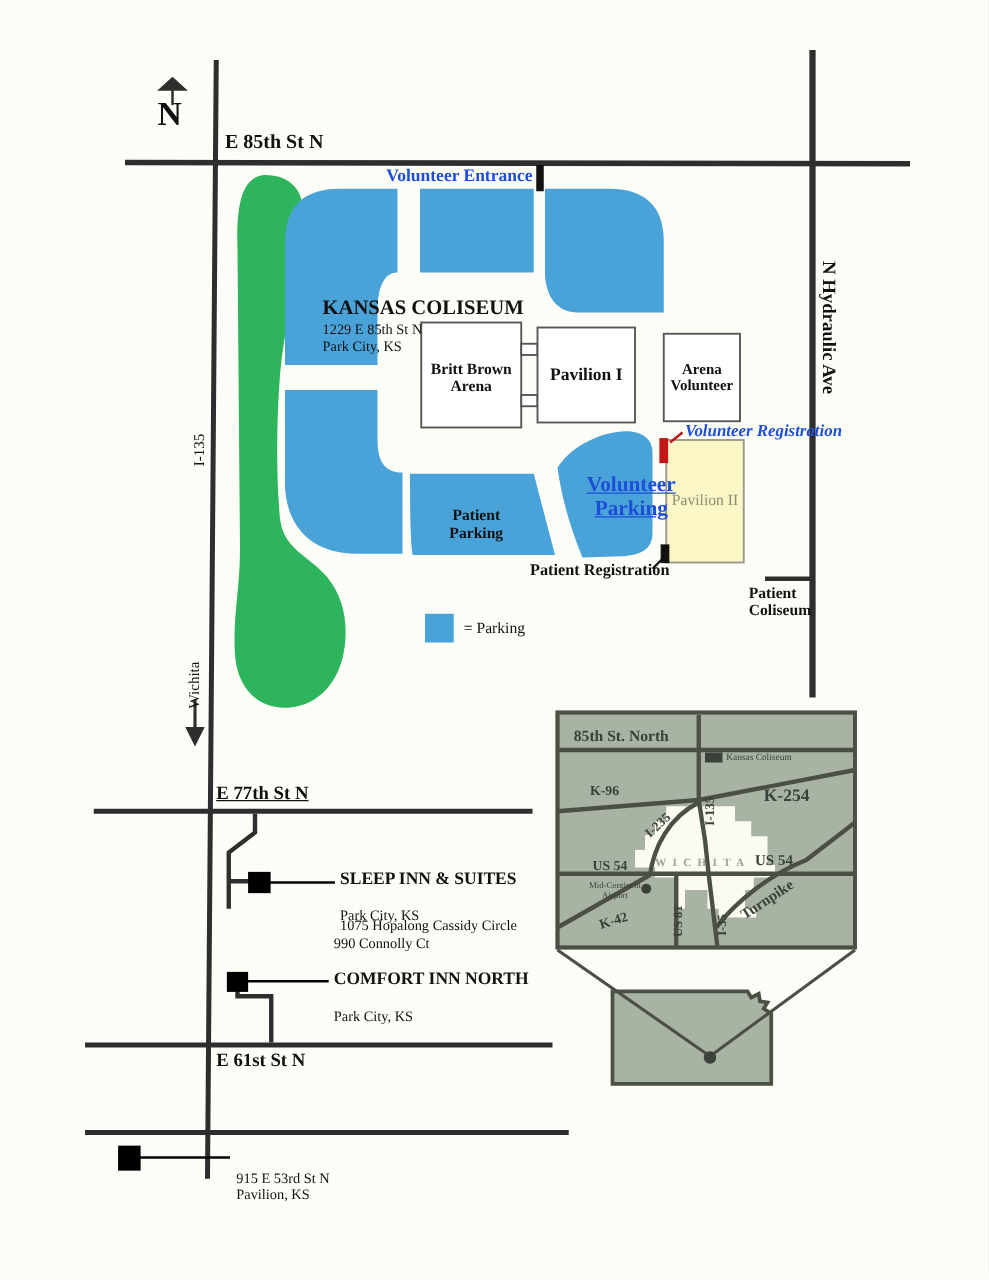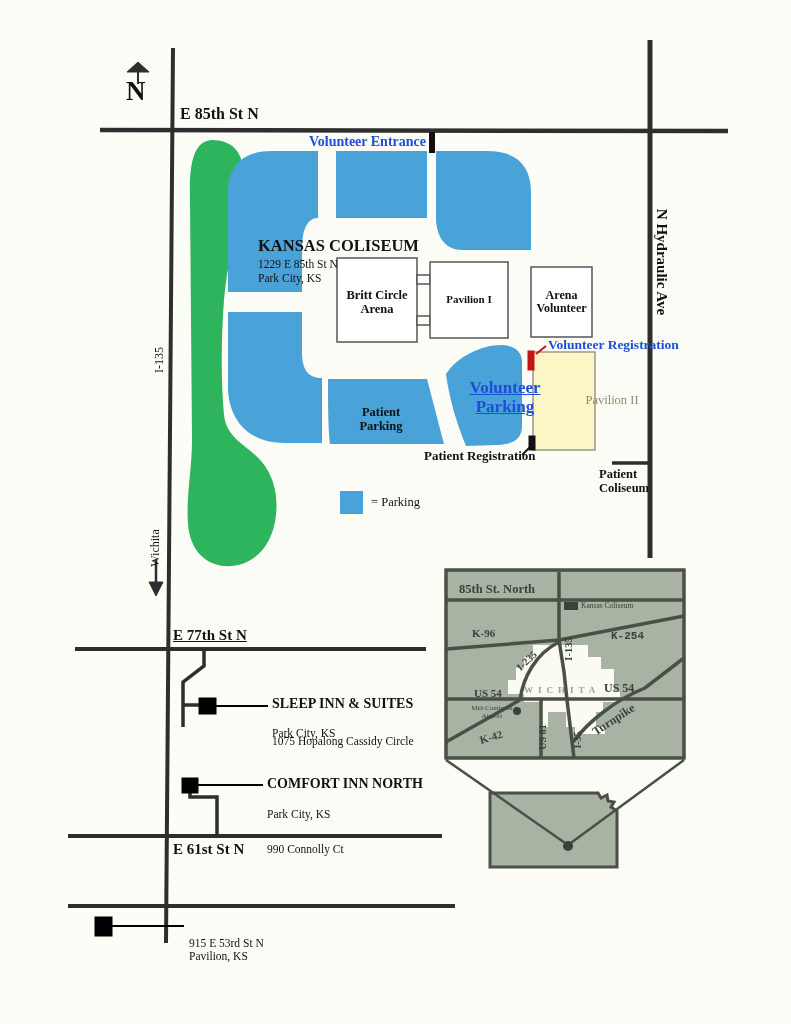--- a/index.html
+++ b/index.html
@@ -8,21 +8,21 @@
   svg.base{position:absolute;left:0;top:0;}
   .lbl{position:absolute;color:#111;white-space:nowrap;line-height:1.12;
        font-family:"Liberation Serif","DejaVu Serif",serif;}
   .b{font-weight:bold;}
   .red{color:#1d4ed8;}
   .ctr{text-align:center;}
   .rot-up{transform:translate(-50%,-50%) rotate(-90deg);}
   .rot-dn{transform:translate(-50%,-50%) rotate(90deg);}
   .cc{transform:translate(-50%,-50%);}
   .inset-lbl{color:#38413a;}
-  .pav2{color:#8d8d72;margin-left:48px;}
+  .pav2{color:#8d8d72;}
   .wich{color:#9aa396;letter-spacing:5px;font-size:9px;font-weight:bold;}
 </style>
 </head>
 <body>
 
 <div class="canvas">
 
   <svg class="base" width="791" height="1024" viewBox="0 0 791 1024">
 
     <path fill="#2fb45e" d="M212,140 C232,140 243,152 243,172 C243,210 228,252 224,300 C221,340 221,382 224,415
@@ -128,31 +128,31 @@
 
   <div class="lbl rot-up" style="left:160px;top:360px;font-size:12px;">I-135</div>
 
   <div class="lbl rot-up" style="left:156px;top:548px;font-size:12px;">Wichita</div>
 
   <div class="lbl b" style="left:258px;top:237px;font-size:16.5px;">KANSAS COLISEUM</div>
   <div class="lbl" style="left:258px;top:258px;font-size:11.5px;">1229 E 85th St N</div>
   <div class="lbl" style="left:258px;top:272px;font-size:11.5px;">Park City, KS</div>
 
   <div class="lbl b ctr" style="left:337px;top:288px;width:80px;font-size:12.5px;">
-    <div>Britt Circle</div>
+    <div>Britt Brown</div>
     <div>Arena</div>
   </div>
-  <div class="lbl b ctr" style="left:430px;top:293px;width:78px;font-size:11px;">Pavilion I</div>
+  <div class="lbl b ctr" style="left:430px;top:293px;width:78px;font-size:14px;">Pavilion I</div>
   <div class="lbl b ctr" style="left:531px;top:289px;width:61px;font-size:12px;">
     <div>Arena</div>
     <div>Volunteer</div>
   </div>
   <div class="lbl ctr pav2" style="left:533px;top:393px;width:62px;font-size:12.5px;">Pavilion II</div>
 
-  <div class="lbl b red" style="left:548px;top:337px;font-size:13.5px;">Volunteer Registration</div>
+  <div class="lbl b red" style="left:548px;top:337px;font-size:13.5px;font-style:italic;">Volunteer Registration</div>
 
   <div class="lbl b red ctr" style="left:469px;top:378px;width:72px;font-size:17px;text-decoration:underline;">
     <div>Volunteer</div>
     <div>Parking</div>
   </div>
 
   <div class="lbl b ctr" style="left:352px;top:405px;width:58px;font-size:12.5px;">
     <div>Patient</div>
     <div>Parking</div>
   </div>
@@ -166,32 +166,32 @@
 
   <div class="lbl" style="left:371px;top:495px;font-size:12.5px;">= Parking</div>
 
   <div class="lbl b" style="left:173px;top:627px;font-size:15px;text-decoration:underline;">E 77th St N</div>
 
   <div class="lbl b" style="left:272px;top:696px;font-size:14px;">SLEEP INN &amp; SUITES</div>
   <div class="lbl" style="left:272px;top:735px;font-size:11.5px;">1075 Hopalong Cassidy Circle</div>
   <div class="lbl" style="left:272px;top:727px;font-size:11.5px;">Park City, KS</div>
 
   <div class="lbl b" style="left:267px;top:776px;font-size:14px;">COMFORT INN NORTH</div>
-  <div class="lbl" style="left:267px;top:843px;font-size:11.5px;">990 Connolly Ct</div>
+  <div class="lbl" style="left:267px;top:749px;font-size:11.5px;">990 Connolly Ct</div>
   <div class="lbl" style="left:267px;top:808px;font-size:11.5px;">Park City, KS</div>
 
   <div class="lbl b" style="left:173px;top:841px;font-size:15px;">E 61st St N</div>
 
   <div class="lbl" style="left:189px;top:937px;font-size:11.5px;">915 E 53rd St N</div>
   <div class="lbl" style="left:189px;top:950px;font-size:11.5px;">Pavilion, KS</div>
 
   <div class="lbl b inset-lbl" style="left:459px;top:582px;font-size:12.5px;">85th St. North</div>
   <div class="lbl inset-lbl" style="left:581px;top:602px;font-size:7.5px;">Kansas Coliseum</div>
   <div class="lbl b inset-lbl" style="left:472px;top:627px;font-size:11px;text-align:center;">K-96</div>
-  <div class="lbl b inset-lbl" style="left:611px;top:630px;font-size:11px;font-family:Liberation Mono, monospace;">K-254</div>
+  <div class="lbl b inset-lbl" style="left:611px;top:630px;font-size:14px;">K-254</div>
   <div class="lbl b inset-lbl cc" style="left:527px;top:661px;font-size:10.5px;transform:translate(-50%,-50%) rotate(-42deg);">I-235</div>
   <div class="lbl b inset-lbl cc" style="left:569px;top:649px;font-size:10.5px;transform:translate(-50%,-50%) rotate(-90deg);">I-135</div>
   <div class="lbl b inset-lbl" style="left:474px;top:687px;font-size:11px;">US 54</div>
   <div class="lbl b inset-lbl" style="left:604px;top:682px;font-size:12px;">US 54</div>
   <div class="lbl wich" style="left:524px;top:685px;">WICHITA</div>
   <div class="lbl inset-lbl ctr" style="left:468px;top:705px;width:48px;font-size:7px;">
     <div>Mid-Continent</div>
     <div>Airport</div>
   </div>
   <div class="lbl b inset-lbl cc" style="left:491px;top:737px;font-size:11px;transform:translate(-50%,-50%) rotate(-17deg);">K-42</div>

